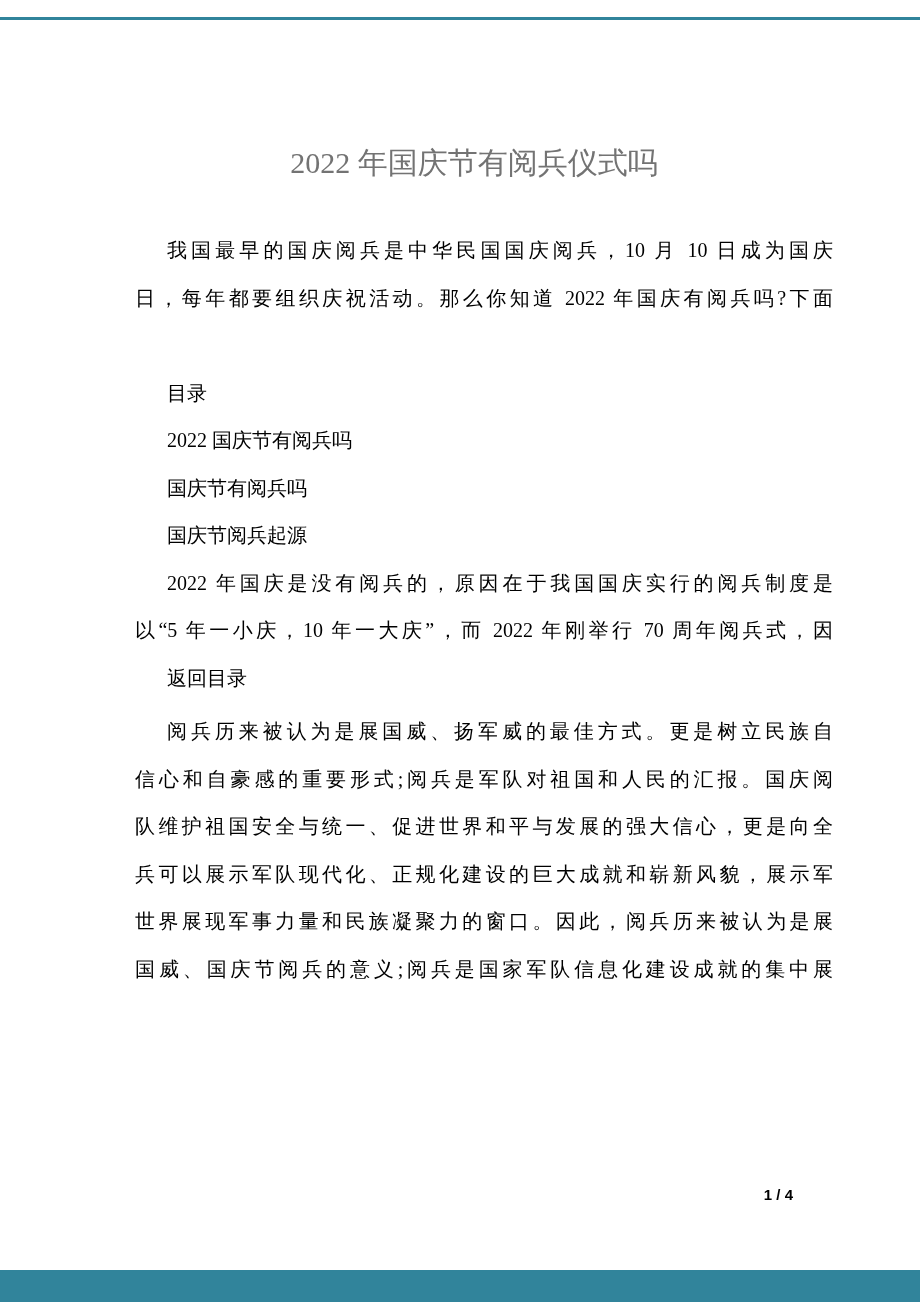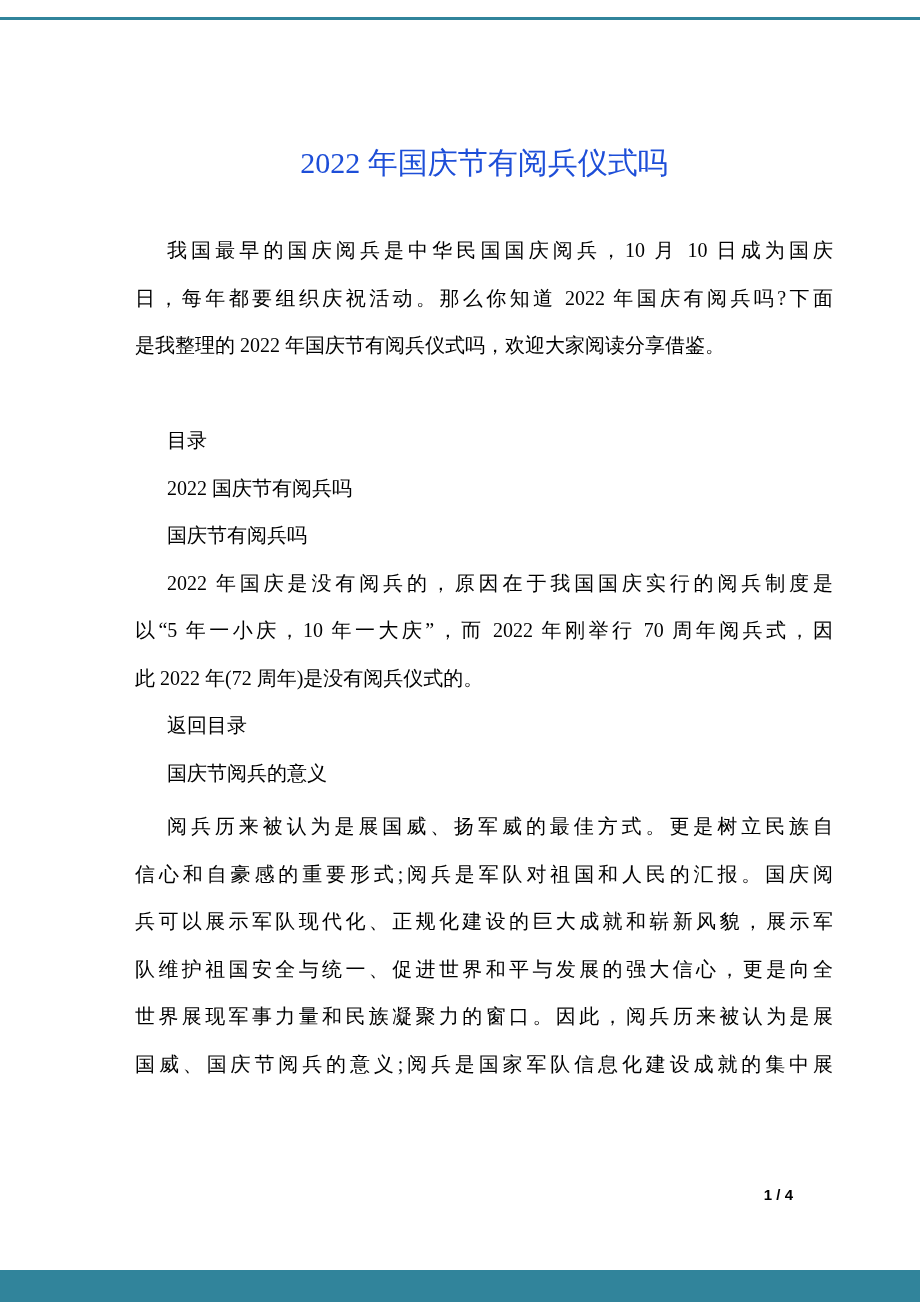--- a/index.html
+++ b/index.html
@@ -27,30 +27,30 @@
   .accent-bottom {
     position: absolute;
     left: 0;
     bottom: 0;
     width: 100%;
     height: 32px;
     background: #31849b;
   }
   .doc-title {
     position: absolute;
-    left: 135px;
+    left: 125px;
     top: 138px;
     width: 698px;
     height: 50px;
     line-height: 50px;
     margin: 0;
     font-size: 30px;
     font-weight: normal;
     text-align: center;
-    color: #1d4ed8;
+    color: #737373;
   }
   .body-col {
     position: absolute;
     left: 135px;
     top: 227px;
     width: 698px;
   }
   .ln {
     height: 47.5px;
     line-height: 47.5px;
@@ -87,40 +87,38 @@
 <div class="page">
 
   <div class="accent-top"></div>
 
   <h1 class="doc-title">2022 年国庆节有阅兵仪式吗</h1>
 
   <div class="body-col">
 
     <div class="ln jst ind">我国最早的国庆阅兵是中华民国国庆阅兵，10 月 10 日成为国庆</div>
     <div class="ln jst">日，每年都要组织庆祝活动。那么你知道 2022 年国庆有阅兵吗?下面</div>
-    <div class="ln">是我整理的 2022 年国庆节有阅兵仪式吗，欢迎大家阅读分享借鉴。</div>
 
     <div class="spacer"></div>
 
     <div class="ln ind">目录</div>
     <div class="ln ind">2022 国庆节有阅兵吗</div>
     <div class="ln ind">国庆节有阅兵吗</div>
+    <div class="ln ind">国庆节阅兵起源</div>
 
     <div class="ln jst ind">2022 年国庆是没有阅兵的，原因在于我国国庆实行的阅兵制度是</div>
     <div class="ln jst">以“5 年一小庆，10 年一大庆”，而 2022 年刚举行 70 周年阅兵式，因</div>
-    <div class="ln">此 2022 年(72 周年)是没有阅兵仪式的。</div>
 
     <div class="ln ind">返回目录</div>
 
-    <div class="ln ind">国庆节阅兵的意义</div>
 
     <div class="ln jst ind sig-gap">阅兵历来被认为是展国威、扬军威的最佳方式。更是树立民族自</div>
     <div class="ln jst">信心和自豪感的重要形式;阅兵是军队对祖国和人民的汇报。国庆阅</div>
+    <div class="ln jst">队维护祖国安全与统一、促进世界和平与发展的强大信心，更是向全</div>
     <div class="ln jst">兵可以展示军队现代化、正规化建设的巨大成就和崭新风貌，展示军</div>
-    <div class="ln jst">队维护祖国安全与统一、促进世界和平与发展的强大信心，更是向全</div>
     <div class="ln jst">世界展现军事力量和民族凝聚力的窗口。因此，阅兵历来被认为是展</div>
     <div class="ln jst">国威、国庆节阅兵的意义;阅兵是国家军队信息化建设成就的集中展</div>
 
   </div>
 
   <div class="page-num">1 / 4</div>
 
   <div class="accent-bottom"></div>
 
 </div>

